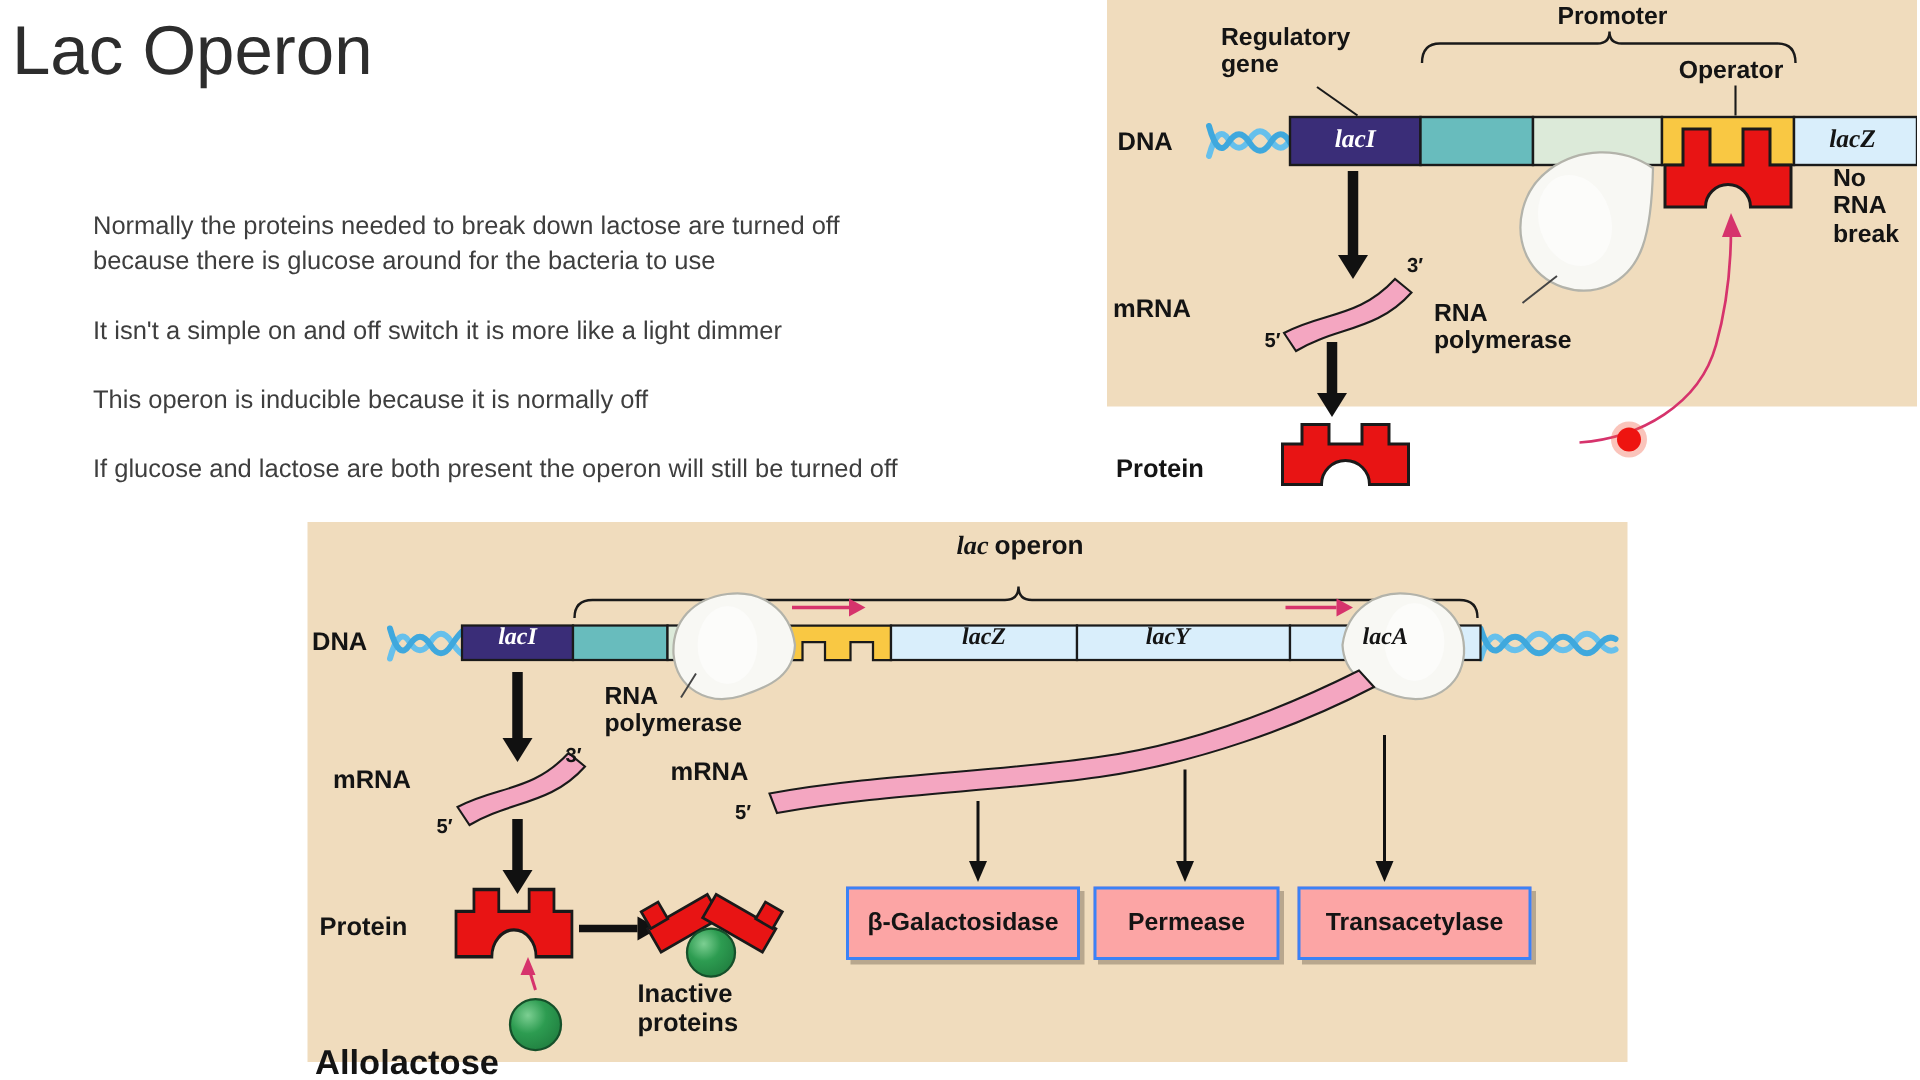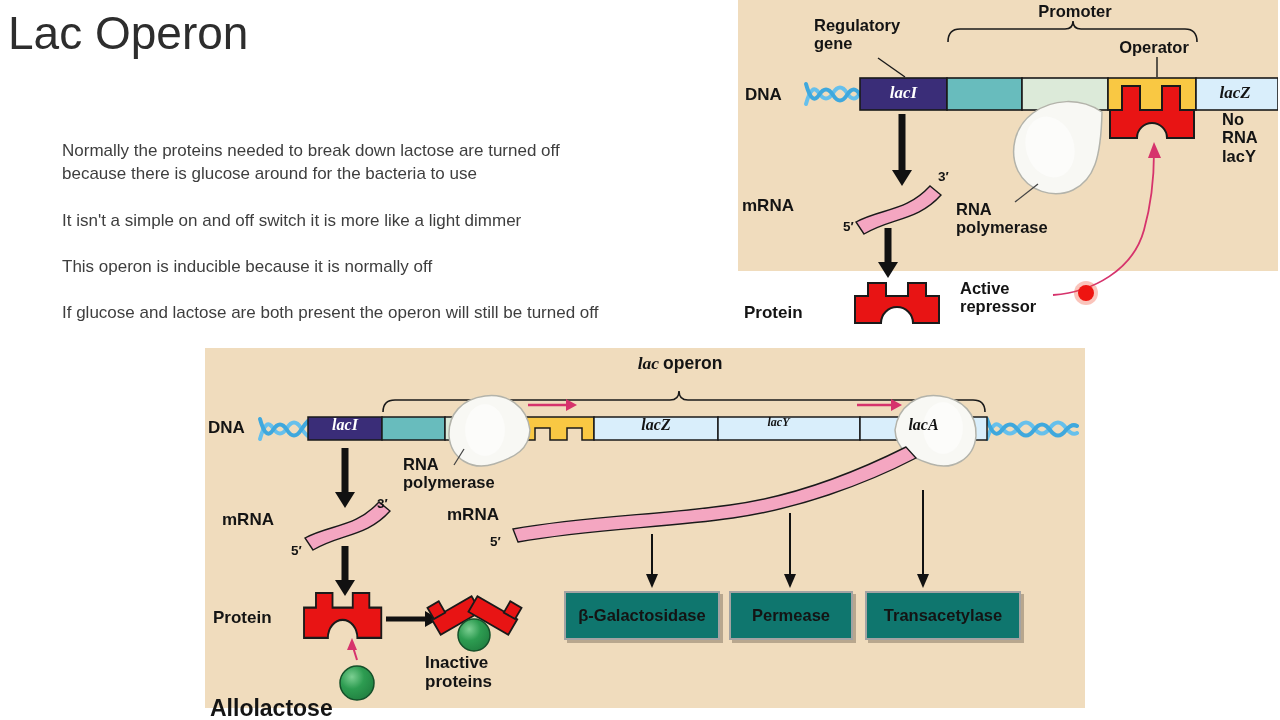--- a/index.html
+++ b/index.html
@@ -15,21 +15,21 @@
   .panel{position:absolute;background:#f0dcbd;}
   .top-panel{left:738px;top:0px;width:540px;height:271px;}
   .bottom-panel{left:205px;top:348px;width:880px;height:360px;}
   .panel svg{position:absolute;left:0;top:0;}
   .lbl{position:absolute;font-weight:bold;color:#141414;font-size:16.5px;line-height:1.12;}
   .gene{font-family:"Liberation Serif",serif;font-style:italic;font-weight:bold;
         font-size:17px;text-align:center;}
   .white{color:#ffffff;}
   .prime{font-size:13.5px;}
   .ctr{text-align:center;}
-  .product-box{position:absolute;background:#0f766e;border:2px solid #a3a3a3;
+  .product-box{position:absolute;background:#fca5a5;border:2px solid #3b82f6;
         box-shadow:3px 3px 0 rgba(80,70,55,0.35);display:flex;align-items:center;
         justify-content:center;font-weight:bold;font-size:16.5px;color:#141414;}
   .op-title{position:absolute;left:412px;top:5px;width:126px;text-align:center;
         font-weight:bold;font-size:17.5px;color:#141414;}
   .op-title .it{font-family:"Liberation Serif",serif;font-style:italic;margin-right:4px;}
 </style>
 </head>
 <body>
 
 <div class="page">
@@ -99,22 +99,21 @@
     <div class="lbl ctr" style="left:295px;top:2px;width:84px;">Promoter</div>
     <div class="lbl ctr" style="left:374px;top:38px;width:84px;">Operator</div>
     <div class="lbl" style="left:7px;top:85px;font-size:17px;">DNA</div>
     <div class="lbl gene white" style="left:122px;top:83px;width:87px;">lacI</div>
     <div class="lbl gene" style="left:458px;top:83px;width:78px;">lacZ</div>
     <div class="lbl" style="left:4px;top:196px;font-size:17px;">mRNA</div>
     <div class="lbl prime" style="left:200px;top:169px;">3′</div>
     <div class="lbl prime" style="left:105px;top:219px;">5′</div>
     <div class="lbl" style="left:218px;top:200px;width:120px;">RNA polymerase</div>
     <div class="lbl" style="left:6px;top:303px;font-size:17px;">Protein</div>
-    <div class="lbl" style="left:222px;top:279px;width:100px;">Active repressor</div>
-    <div class="lbl" style="left:484px;top:110px;width:52px;">No RNA lacY</div>
+    <div class="lbl" style="left:484px;top:110px;width:52px;">No RNA break</div>
   </div>
 
   <div class="panel bottom-panel">
     <svg width="880" height="360" viewBox="0 0 880 360">
 
       <path d="M178,64 C178,56 182,52 190,52 H465 Q474,52 474,43 Q474,52 483,52 H768 C776,52 780,56 780,64" fill="none" stroke="#1a1a1a" stroke-width="1.6"></path>
 
       <g fill="none" stroke-linecap="round">
         <path d="M55,91 Q61,69 68,80 Q75,91 82,80 Q89,69 96,80 Q100,86 103,88" stroke="#66c0ec" stroke-width="4"></path>
         <path d="M55,71 Q61,93 68,82 Q75,71 82,82 Q89,93 96,82 Q100,76 103,73" stroke="#3fa8dd" stroke-width="4"></path>
@@ -202,21 +201,21 @@
         <polygon points="712,226 724,226 718,240" fill="#111111"></polygon>
       </g>
     </svg>
 
     <div class="op-title">
       <span class="it">lac</span><span>operon</span>
     </div>
     <div class="lbl" style="left:3px;top:70px;font-size:17px;">DNA</div>
     <div class="lbl gene white" style="left:103px;top:68px;width:74px;font-size:16px;">lacI</div>
     <div class="lbl gene" style="left:389px;top:68px;width:124px;font-size:16px;">lacZ</div>
-    <div class="lbl gene" style="left:513px;top:68px;width:121px;font-size:12px;">lacY</div>
+    <div class="lbl gene" style="left:513px;top:68px;width:121px;font-size:16px;">lacY</div>
     <div class="lbl gene" style="left:655px;top:68px;width:127px;font-size:16px;">lacA</div>
     <div class="lbl" style="left:198px;top:107px;width:125px;">RNA polymerase</div>
     <div class="lbl" style="left:17px;top:162px;font-size:17px;">mRNA</div>
     <div class="lbl prime" style="left:172px;top:148px;">3′</div>
     <div class="lbl prime" style="left:86px;top:195px;">5′</div>
     <div class="lbl" style="left:242px;top:157px;font-size:17px;">mRNA</div>
     <div class="lbl prime" style="left:285px;top:186px;">5′</div>
     <div class="lbl" style="left:8px;top:260px;font-size:17px;">Protein</div>
     <div class="lbl" style="left:5px;top:300px;width:122px;font-size:23px;margin-top:48px;">Allolactose (inducer)</div>
     <div class="lbl" style="left:220px;top:305px;width:110px;font-size:17px;">Inactive proteins</div>

